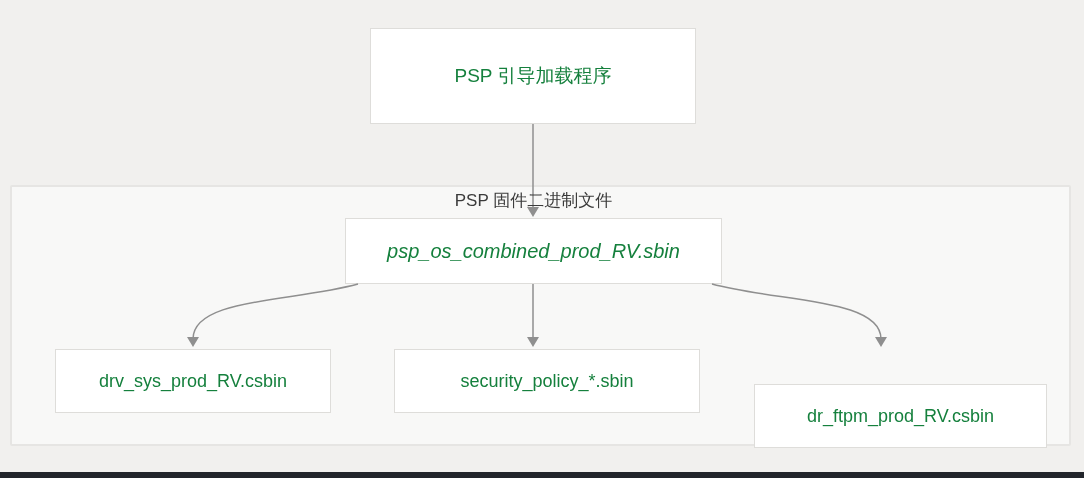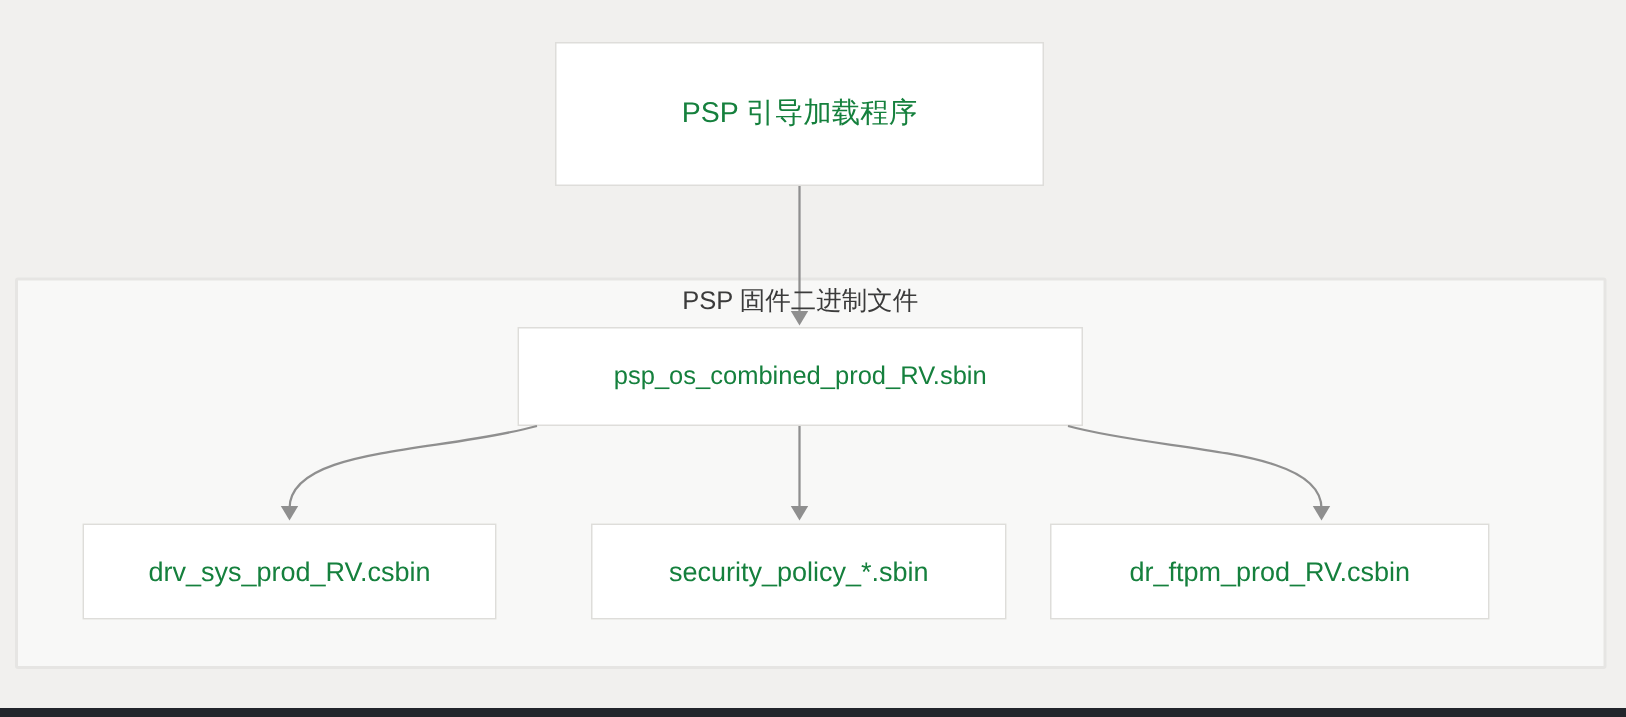--- a/index.html
+++ b/index.html
@@ -41,26 +41,27 @@
   .group-label {
     position: absolute;
     left: 345px; top: 189px; width: 377px;
     text-align: center;
     font-size: 17px;
     color: #3b3b3b;
     z-index: 3;
   }
   .parent-node {
     left: 345px; top: 218px; width: 377px; height: 66px;
-    font-size: 17px;
+    font-size: 20px;
+    font-style: italic;
   }
   .child-node { top: 349px; height: 64px; font-size: 18px; }
   .child-0 { left: 55px;  width: 276px; }
-  .child-1 { left: 394px; width: 277px; }
-  .child-2 { left: 700px; width: 293px; }
+  .child-1 { left: 394px; width: 306px; }
+  .child-2 { left: 754px; width: 293px; margin-top: 35px; }
   .edges {
     position: absolute;
     left: 0; top: 0; width: 1084px; height: 478px;
     z-index: 2;
     pointer-events: none;
   }
   .bottom-bar {
     position: absolute;
     left: 0; bottom: 0; width: 1084px; height: 6px;
     background: #22252b;

